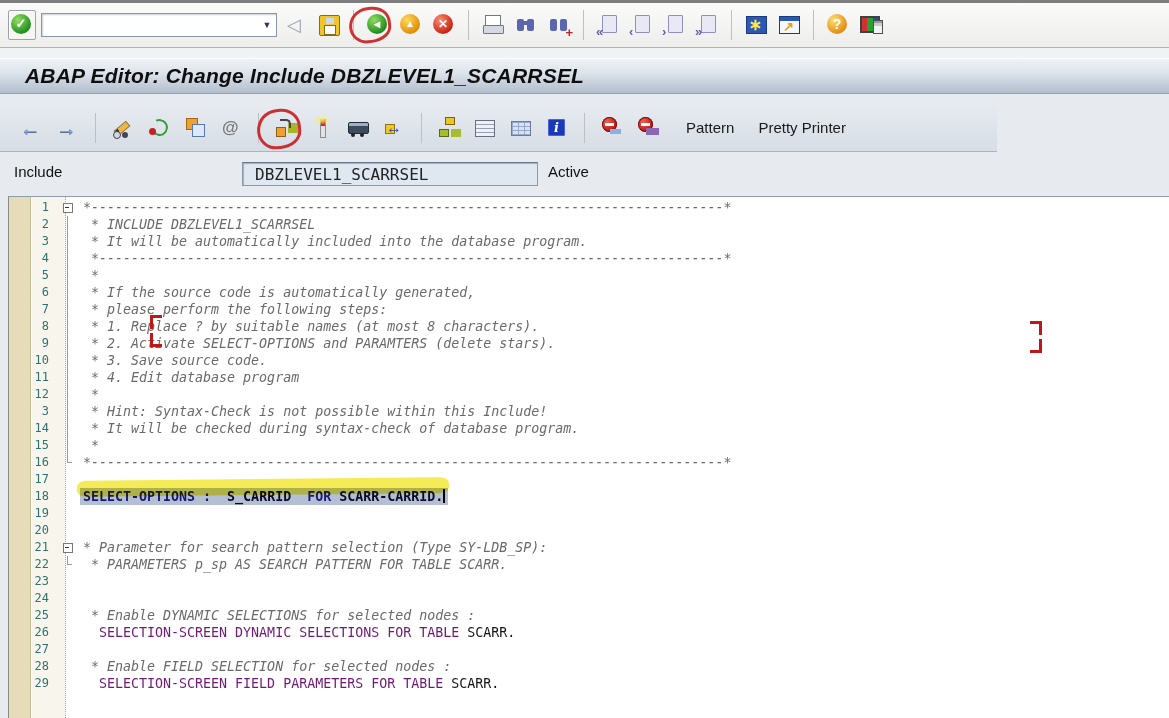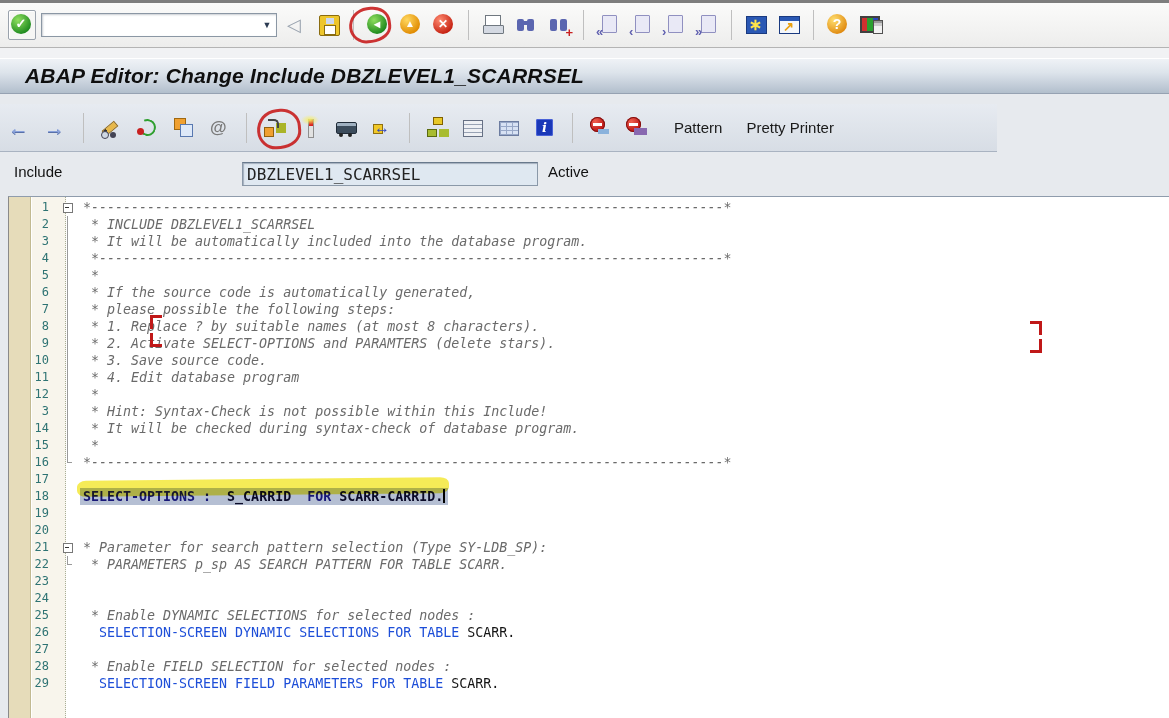--- a/index.html
+++ b/index.html
@@ -47,21 +47,21 @@
 .ic-help-icon::before{content:"";position:absolute;left:1px;top:2px;width:20px;height:20px;border-radius:50%;background:radial-gradient(circle at 35% 30%,#ffdf70,#e08a10 75%)}
 .ic-help-icon::after{content:"?";position:absolute;left:1px;top:2px;width:20px;text-align:center;line-height:20px;color:#fff;font-size:14px;font-weight:bold}
 .ic-customize-layout-icon::before{content:"";position:absolute;left:1px;top:4px;width:16px;height:13px;border:2px solid #404040;background:linear-gradient(90deg,#d03030 0 34%,#2aa030 34% 67%,#2a48c0 67%)}
 .ic-customize-layout-icon::after{content:"";position:absolute;right:0;top:8px;width:8px;height:12px;background:#f2f2f2;border:1px solid #505050;box-shadow:inset 0 2px 0 #999,inset 0 5px 0 #ccc}
 
 
 .titlebar{position:absolute;left:0;top:58px;width:1169px;height:36px;background:linear-gradient(180deg,#eff2f6 0%,#dde4eb 40%,#c2ccd8 78%,#b2bfcc 100%);border-top:1px solid #fff;border-bottom:1px solid #96a2b2;display:flex;align-items:center}
 .titlebar .ttl{font-size:21px;font-weight:bold;font-style:italic;color:#0f0f0f;padding-left:25px;letter-spacing:.2px}
 
 
-.tb-app{position:absolute;left:0;top:104px;width:997px;height:48px;background:linear-gradient(#e7ebf1,#d7dde5);border-bottom:1px solid #a9b3c1;display:flex;align-items:center;padding-left:6px;gap:8px}
+.tb-app{position:absolute;left:0;top:104px;width:997px;height:48px;background:linear-gradient(#e7ebf1,#d7dde5);border-bottom:1px solid #a9b3c1;display:flex;align-items:center;padding-left:18px;gap:8px}
 .txtbtn{font-size:15px;color:#1a1a1a;margin-left:16px;cursor:pointer;white-space:nowrap}
 .ic-nav-back-icon::before{content:"←";position:absolute;left:0;top:0;font-size:21px;line-height:26px;color:#8aa2dc;font-weight:bold;text-shadow:0 1px 0 #5870a8}
 .ic-nav-forward-icon::before{content:"→";position:absolute;left:0;top:0;font-size:21px;line-height:26px;color:#8aa2dc;font-weight:bold;text-shadow:0 1px 0 #5870a8}
 .ic-display-change-icon::before{content:"";position:absolute;left:3px;top:10px;width:14px;height:5px;background:linear-gradient(90deg,#333 0 22%,#e8b84a 22%);border:1px solid #906818;transform:rotate(-40deg)}
 .ic-display-change-icon::after{content:"";position:absolute;left:2px;top:16px;width:6px;height:6px;border:1px solid #445;border-radius:50%;box-shadow:8px 0 0 -1px #445;background:#cfd8e4}
 .ic-refresh-icon::before{content:"";position:absolute;left:4px;top:4px;width:13px;height:13px;border:2px solid #30a030;border-radius:50%;border-left-color:transparent;transform:rotate(20deg)}
 .ic-refresh-icon::after{content:"";position:absolute;left:2px;top:13px;width:7px;height:7px;border-radius:50%;background:#c82020}
 .ic-copy-icon::before{content:"";position:absolute;left:3px;top:3px;width:10px;height:10px;background:#f0a030;border:1px solid #a06810}
 .ic-copy-icon::after{content:"";position:absolute;left:9px;top:9px;width:11px;height:11px;background:#dde8f8;border:1px solid #5878b0}
 .ic-other-object-icon::before{content:"@";position:absolute;left:3px;top:0;font-size:17px;font-weight:bold;color:#7a7a7a;line-height:26px}
@@ -78,39 +78,39 @@
 .ic-object-list-icon::before{content:"";position:absolute;left:2px;top:5px;width:18px;height:15px;background:repeating-linear-gradient(#eef0f4 0 3px,#98a2b4 3px 4px);border:1px solid #667084}
 .ic-table-display-icon::before{content:"";position:absolute;left:2px;top:6px;width:18px;height:13px;background-color:#d8e2f4;background-image:linear-gradient(#98a8c8 1px,transparent 1px),linear-gradient(90deg,#98a8c8 1px,transparent 1px);background-size:100% 4px,6px 100%;border:1px solid #6c7ca0}
 .ic-info-icon::before{content:"i";position:absolute;left:3px;top:4px;width:17px;height:17px;background:#1a38b8;color:#fff;font:italic bold 13px "DejaVu Serif",serif;text-align:center;line-height:17px;border-radius:2px;box-shadow:inset 0 0 0 1px #4a62d8}
 .ic-breakpoint-screen-icon::before,.ic-breakpoint-user-icon::before{content:"";position:absolute;left:2px;top:2px;width:15px;height:15px;border-radius:50%;background:radial-gradient(circle at 35% 30%,#f06050,#b81010 75%);box-shadow:inset 0 0 0 1px #801010}
 .ic-breakpoint-screen-icon::after{content:"";position:absolute;left:5px;top:8px;width:9px;height:3px;background:#fff;box-shadow:6px 7px 0 1px #8ab2dc}
 .ic-breakpoint-user-icon::after{content:"";position:absolute;left:5px;top:8px;width:9px;height:3px;background:#fff;box-shadow:7px 7px 0 2px #8868b0}
 
 
 .incbar{position:absolute;left:0;top:152px;width:1169px;height:60px;background:#e7eaee}
 .incbar .lbl{position:absolute;left:14px;top:11px;font-size:15px;color:#111}
-.incfield{position:absolute;left:242px;top:10px;width:296px;height:24px;background:#dfe8f1;border:1px solid #8a98a8;border-top-color:#68798c;box-shadow:inset 1px 1px 1px rgba(90,105,125,.45);font:16px "DejaVu Sans Mono",monospace;color:#222;padding:0 4px;outline:none}
+.incfield{position:absolute;left:242px;top:10px;width:296px;height:24px;background:#dfe8f1;border:1px solid #8a98a8;border-top-color:#68798c;box-shadow:inset 1px 1px 1px rgba(90,105,125,.45);font:16px "DejaVu Sans Mono",monospace;color:#222;padding:0 12px;outline:none}
 .incbar .status{position:absolute;left:548px;top:11px;font-size:15px;color:#111}
 
 
 .editor{position:absolute;left:8px;top:196px;width:1161px;height:522px;background:#fff;border-top:1px solid #8f9cac;border-left:1px solid #8a8a8a}
 .col-beige{position:absolute;left:0;top:0;bottom:0;width:22px;background:#e6dcba;border-right:1px solid #c2ba92}
 .col-nums{position:absolute;left:23px;top:0;bottom:0;width:34px;background:#f8f5ec;border-right:1px dotted #a8ae96}
 #code-lines{position:absolute;left:0;top:2px;right:0}
 .crow{position:relative;display:flex;height:17px;font:13.3px/17px "DejaVu Sans Mono",monospace}
 .lnum{flex:0 0 49px;text-align:right;padding-right:9px;color:#2e7373;font-size:12px}
 .fold{flex:0 0 22px;position:relative}
 .fold.f-box::before{content:"";position:absolute;left:5px;top:4px;width:8px;height:8px;border:1px solid #787878;background:#fff}
 .fold.f-box::after{content:"";position:absolute;left:7px;top:8px;width:4px;height:1px;background:#333}
 .fold.f-line::before{content:"";position:absolute;left:9px;top:0;bottom:0;width:1px;background:#9a9a9a}
 .fold.f-end::before{content:"";position:absolute;left:9px;top:0;height:9px;width:1px;background:#9a9a9a}
 .fold.f-end::after{content:"";position:absolute;left:9px;top:8px;width:5px;height:1px;background:#9a9a9a}
 .ctext{white-space:pre;flex:0 0 auto;padding:0 3px}
 .cm{color:#6a6a6a;font-style:italic}
-.kw{color:#1d4ed8}
+.kw{color:#701a75}
 .pl{color:#141414}
 .crow.sel .ctext{background:#b5bfd3}
 .crow.sel .kw{color:#181878;font-weight:bold}
 .crow.sel .pl{color:#0a0a28;font-weight:bold}
 .caret{display:inline-block;width:2px;height:14px;background:#000;vertical-align:-2px}
 .marker{position:absolute;left:68px;top:-9px;width:372px;height:16px;background:#f2e416;opacity:.72;mix-blend-mode:multiply;border-radius:9px/6px;transform:rotate(-.6deg);pointer-events:none}
 
 
 .ann{position:absolute;pointer-events:none}
 .ann-circle{border:3px solid rgba(198,24,24,.88);border-radius:52% 48% 55% 45%/58% 50% 46% 52%}
@@ -289,21 +289,21 @@
           <span class="ctext"><span class="cm"> *</span></span>
         </div>
         <div class="crow">
           <span class="lnum">6</span>
           <span class="fold f-line"></span>
           <span class="ctext"><span class="cm"> * If the source code is automatically generated,</span></span>
         </div>
         <div class="crow">
           <span class="lnum">7</span>
           <span class="fold f-line"></span>
-          <span class="ctext"><span class="cm"> * please possible the following steps:</span></span>
+          <span class="ctext"><span class="cm"> * please perform the following steps:</span></span>
         </div>
         <div class="crow">
           <span class="lnum">8</span>
           <span class="fold f-line"></span>
           <span class="ctext"><span class="cm"> * 1. Replace ? by suitable names (at most 8 characters).</span></span>
         </div>
         <div class="crow">
           <span class="lnum">9</span>
           <span class="fold f-line"></span>
           <span class="ctext"><span class="cm"> * 2. Activate SELECT-OPTIONS and PARAMTERS (delete stars).</span></span>

